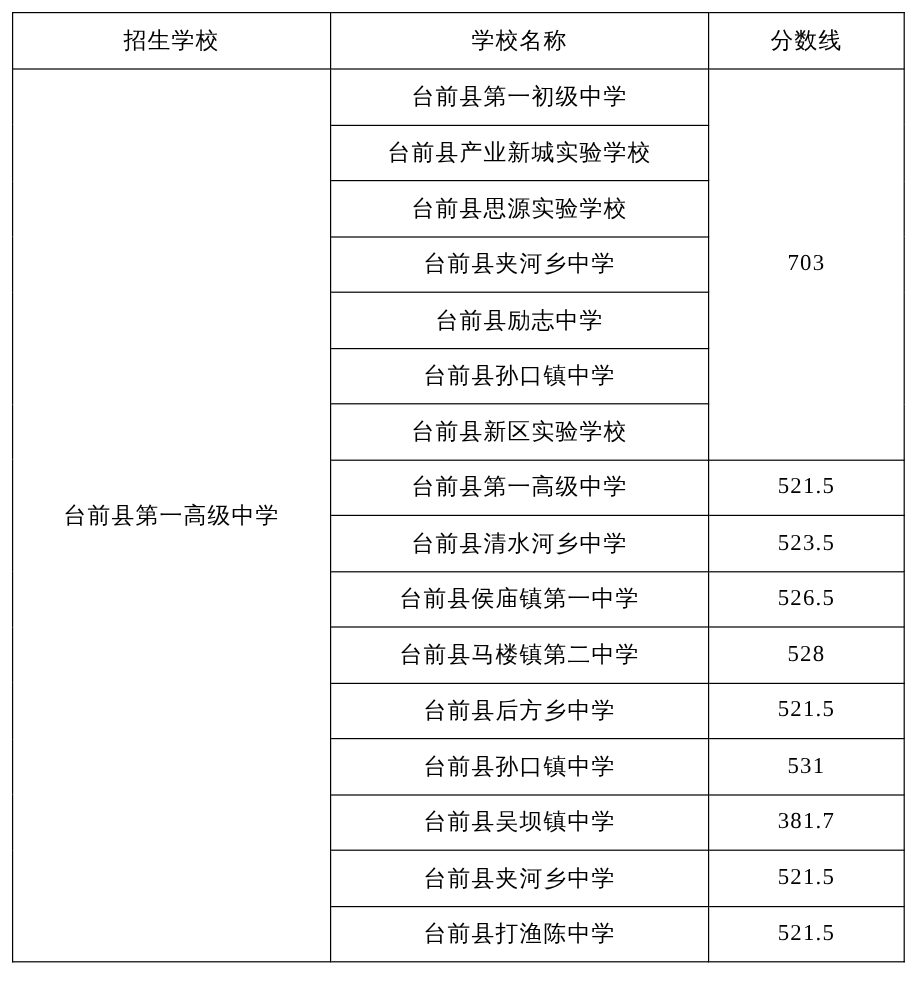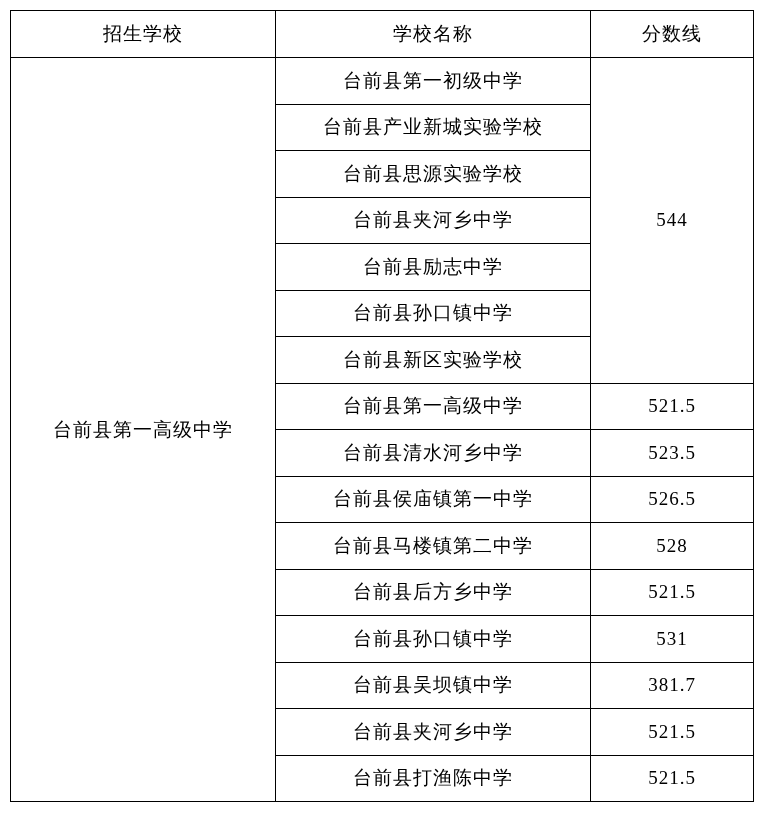--- a/index.html
+++ b/index.html
@@ -71,21 +71,21 @@
       <tr>
         <td>招生学校</td>
         <td>学校名称</td>
         <td>分数线</td>
       </tr>
     </thead>
     <tbody id="table-body">
         <tr>
           <td class="school-cell" rowspan="16">台前县第一高级中学</td>
           <td class="name-cell">台前县第一初级中学</td>
-          <td class="score-cell" rowspan="7">544</td>
+          <td class="score-cell" rowspan="7">703</td>
         </tr>
         <tr>
           <td class="name-cell">台前县产业新城实验学校</td>
         </tr>
         <tr>
           <td class="name-cell">台前县思源实验学校</td>
         </tr>
         <tr>
           <td class="name-cell">台前县夹河乡中学</td>
         </tr>

